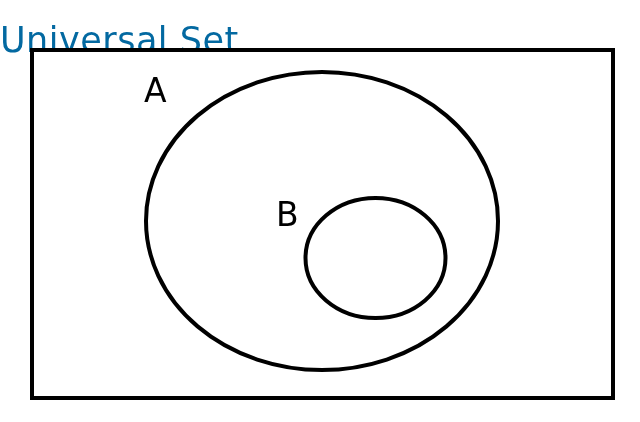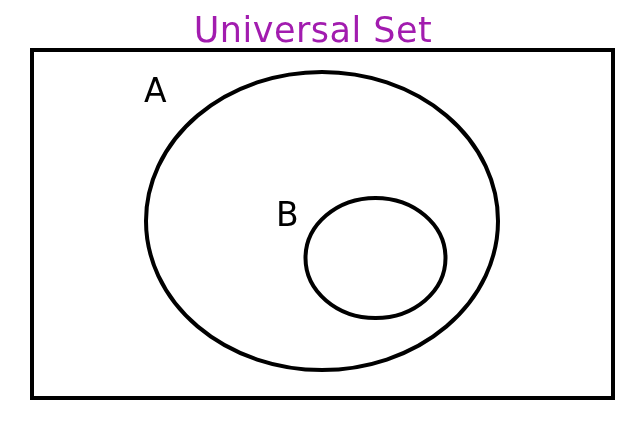--- a/index.html
+++ b/index.html
@@ -10,26 +10,26 @@
     body {
       width: 640px;
       height: 422px;
       position: relative;
       overflow: hidden;
       font-family: "DejaVu Sans", sans-serif;
     }
     .title {
       position: absolute;
       left: 0;
-      top: 8px;
+      top: 18px;
       width: 626px;
-      text-align: center;
+      text-align: left;
       font-size: 35px;
       line-height: 44px;
-      color: #a21caf;
+      color: #0369a1;
       letter-spacing: 0.5px;
     }
     svg.diagram {
       position: absolute;
       left: 0;
       top: 0;
     }
     .label {
       font-family: "DejaVu Sans", sans-serif;
       font-size: 33px;

